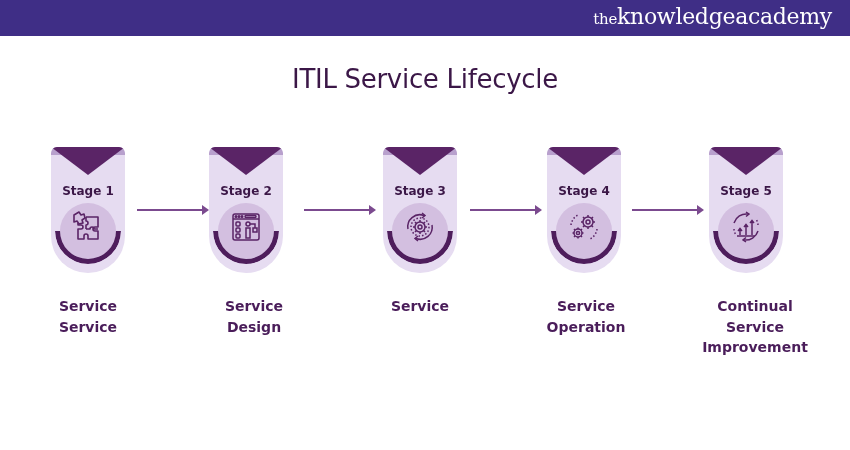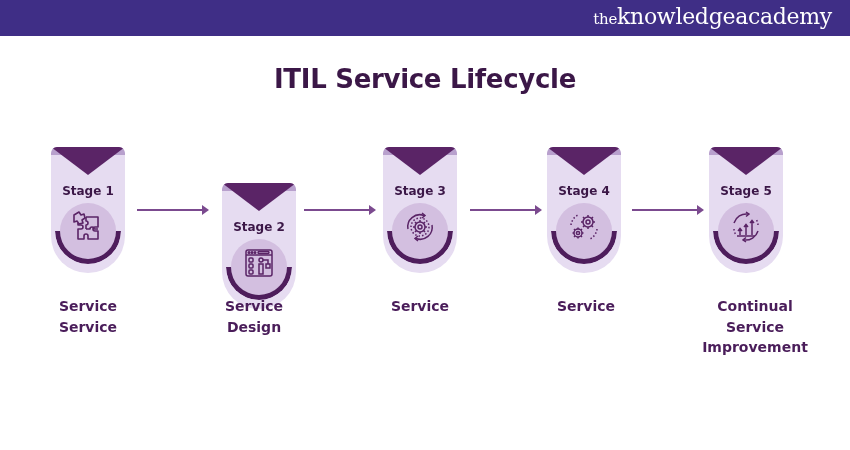--- a/index.html
+++ b/index.html
@@ -2,21 +2,21 @@
 <html><head>
 <meta charset="utf-8">
 <style>
   * { box-sizing: border-box; margin: 0; padding: 0; }
   html, body { width: 850px; height: 450px; background: #ffffff; overflow: hidden; }
   body { position: relative; font-family: "DejaVu Sans", sans-serif; }
   .topbar { position: absolute; left: 0; top: 0; width: 850px; height: 36px; background: #3f2e86; }
   .brand { position: absolute; right: 18px; top: 4px; color: #ffffff; font-family: "DejaVu Serif", serif; font-size: 22px; letter-spacing: -0.3px; white-space: nowrap; }
   .brand .the { font-size: 15px; }
   .brand .acad { font-weight: normal; }
-  .title { position: absolute; left: 0; width: 850px; top: 64px; text-align: center; font-weight: bold; font-size: 26px; color: #3b1747; letter-spacing: -0.3px; }
+  .title { position: absolute; left: 0; width: 850px; top: 64px; text-align: center; font-weight: normal; font-size: 26px; color: #3b1747; letter-spacing: -0.3px; }
   .stage { position: absolute; top: 147px; width: 74px; height: 126px; }
   .card { position: absolute; left: 0; top: 0; width: 74px; height: 126px; background: #e6dcf1; border-radius: 6px 6px 37px 37px; overflow: hidden; }
   .tab { position: absolute; left: 0; top: 0; width: 74px; height: 8px; background: #b8a0cd; border-radius: 6px 6px 0 0; }
   .tri { position: absolute; left: 0; top: 0; width: 0; height: 0; border-left: 37px solid transparent; border-right: 37px solid transparent; border-top: 28px solid #5a2466; }
   .stage-label { position: absolute; left: 0; width: 74px; top: 37px; text-align: center; font-weight: bold; font-size: 12px; color: #3b1747; }
   .circle { position: absolute; left: 9px; top: 56px; width: 56px; height: 56px; border-radius: 50%; background: #d3bfe0; }
   .arc2 { position: absolute; left: 4px; top: 51px; width: 66px; height: 66px; border-radius: 50%; overflow: hidden; }
   .arc2::after { content: ""; position: absolute; left: 0; top: 33px; width: 66px; height: 33px; border: 5px solid #4e1d5c; border-top: none; border-radius: 0 0 33px 33px; box-sizing: border-box; }
   .icon { position: absolute; left: 19px; top: 62px; width: 36px; height: 36px; }
   .arrow { position: absolute; top: 209px; height: 2px; background: #7b4a8f; }
@@ -42,21 +42,21 @@
     <svg class="icon" viewBox="0 0 36 36" fill="none" stroke="#5a2466" stroke-width="1.6" stroke-linejoin="round">
       <path d="M16 8h12v10h-3a2 2 0 1 0 0 4h3v8H18v-3a2 2 0 1 0-4 0v3H8V20h3a2 2 0 1 0 0-4H8v-2"></path>
       <path d="M16 8v4a2 2 0 1 1 0 4v4"></path>
       <path d="M16 20h4a2 2 0 1 1 4 0h4"></path>
       <path d="M4 6l5-3 2 3 3-1 1 4-3 2 1 3-4 1-2-3-3 1z"></path>
     </svg>
   </div>
 </div>
 <div class="arrow" style="left:137px; width:70px;"></div>
 
-<div class="stage" style="left:222px;margin-top:36px;">
+<div class="stage" style="left:209px;">
   <div class="card">
     <div class="tab"></div>
     <div class="tri"></div>
     <div class="stage-label">Stage 2</div>
     <div class="circle"></div>
     <div class="arc2"></div>
     <svg class="icon" viewBox="0 0 36 36" fill="none" stroke="#5a2466" stroke-width="1.5">
       <rect x="5" y="5" width="26" height="26" rx="2"></rect>
       <line x1="5" y1="10" x2="31" y2="10"></line>
       <circle cx="8" cy="7.5" r="0.8"></circle>
@@ -145,18 +145,19 @@
 </div>
 <div class="name" style="left:189px;">
   <div>Service</div>
   <div>Design</div>
 </div>
 <div class="name" style="left:355px;">
   <div>Service</div>
 </div>
 <div class="name" style="left:521px;">
   <div>Service</div>
+  <div>Operation</div>
 </div>
 <div class="name" style="left:690px;">
   <div>Continual</div>
   <div>Service</div>
   <div>Improvement</div>
 </div>
 
 </body></html>

